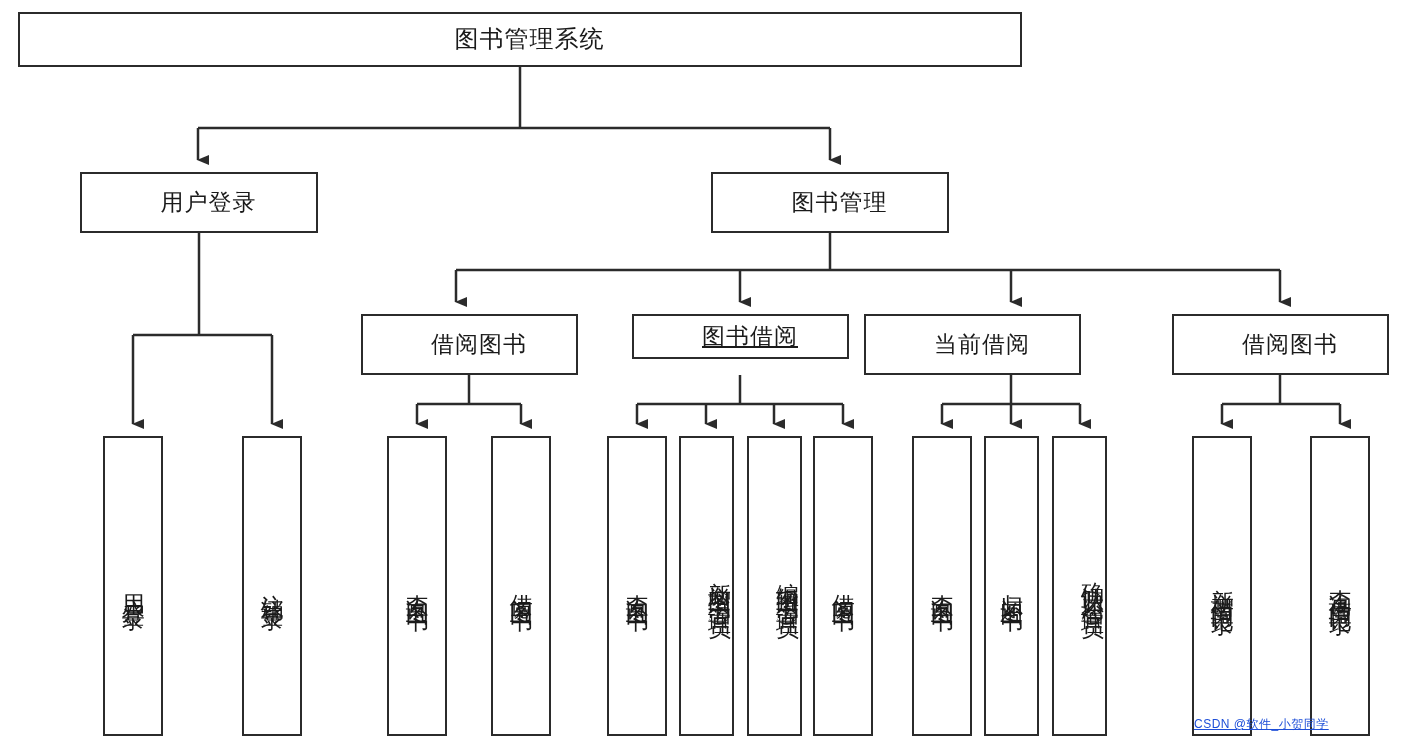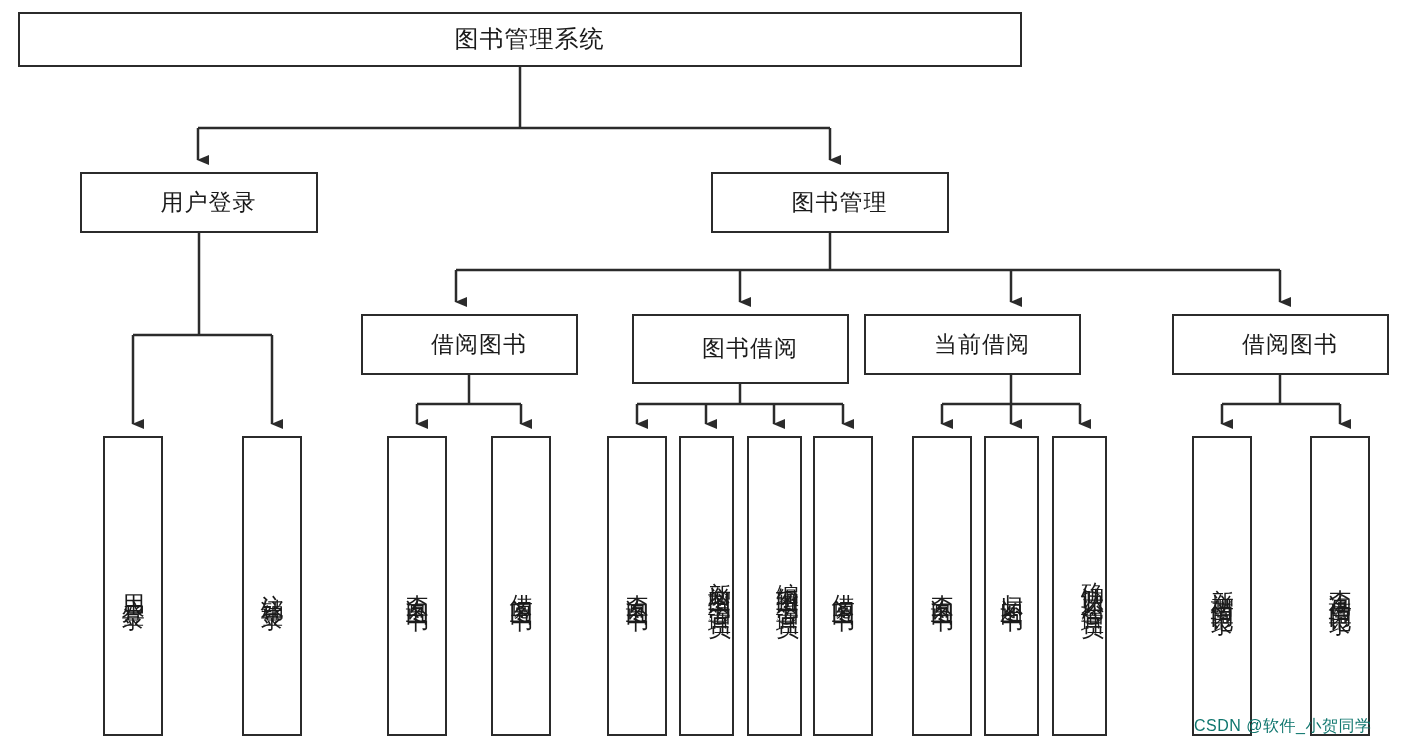--- a/index.html
+++ b/index.html
@@ -55,24 +55,25 @@
     align-items: center;
     justify-content: center;
     white-space: nowrap;
   }
   .node.vert.tall {
     align-items: flex-start;
     justify-content: center;
   }
   .watermark {
     position: absolute;
-    font-size: 16px;
-    color: #0f766e;
+    font-size: 12px;
+    color: #1d4ed8;
     white-space: nowrap;
     letter-spacing: 0.5px;
+    text-decoration: underline;
   }
 </style>
 </head>
 <body>
 
 <div id="canvas">
 
   <svg id="edges" viewBox="0 0 1405 747" xmlns="http://www.w3.org/2000/svg">
     <defs>
       <marker id="arrow" viewBox="0 0 10 12" refX="5" refY="11" markerWidth="10" markerHeight="12" orient="auto-start-reverse" markerUnits="userSpaceOnUse">
@@ -122,21 +123,21 @@
       <path d="M 1340 404 L 1340 424" marker-end="url(#arrow)"></path>
     </g>
   </svg>
 
   <div class="node horiz root" style="left:18px; top:12px; width:1004px; height:55px;">图书管理系统</div>
 
   <div class="node horiz" style="left:80px; top:172px; width:238px; height:61px;">用户登录</div>
   <div class="node horiz" style="left:711px; top:172px; width:238px; height:61px;">图书管理</div>
 
   <div class="node horiz" style="left:361px; top:314px; width:217px; height:61px;">借阅图书</div>
-  <div class="node horiz" style="left:632px; top:314px; width:217px; height:70px;">图书借阅</div>
+  <div class="node horiz" style="left:632px; top:314px; width:217px; height:45px;text-decoration:underline;">图书借阅</div>
   <div class="node horiz" style="left:864px; top:314px; width:217px; height:61px;">当前借阅</div>
   <div class="node horiz" style="left:1172px; top:314px; width:217px; height:61px;">借阅图书</div>
 
   <div class="node vert" style="left:103px; top:436px; width:60px; height:300px;">用户登录</div>
   <div class="node vert" style="left:242px; top:436px; width:60px; height:300px;">注销登录</div>
 
   <div class="node vert" style="left:387px; top:436px; width:60px; height:300px;">查询图书</div>
   <div class="node vert" style="left:491px; top:436px; width:60px; height:300px;">借阅图书</div>
 
   <div class="node vert" style="left:607px; top:436px; width:60px; height:300px;">查询图书</div>

